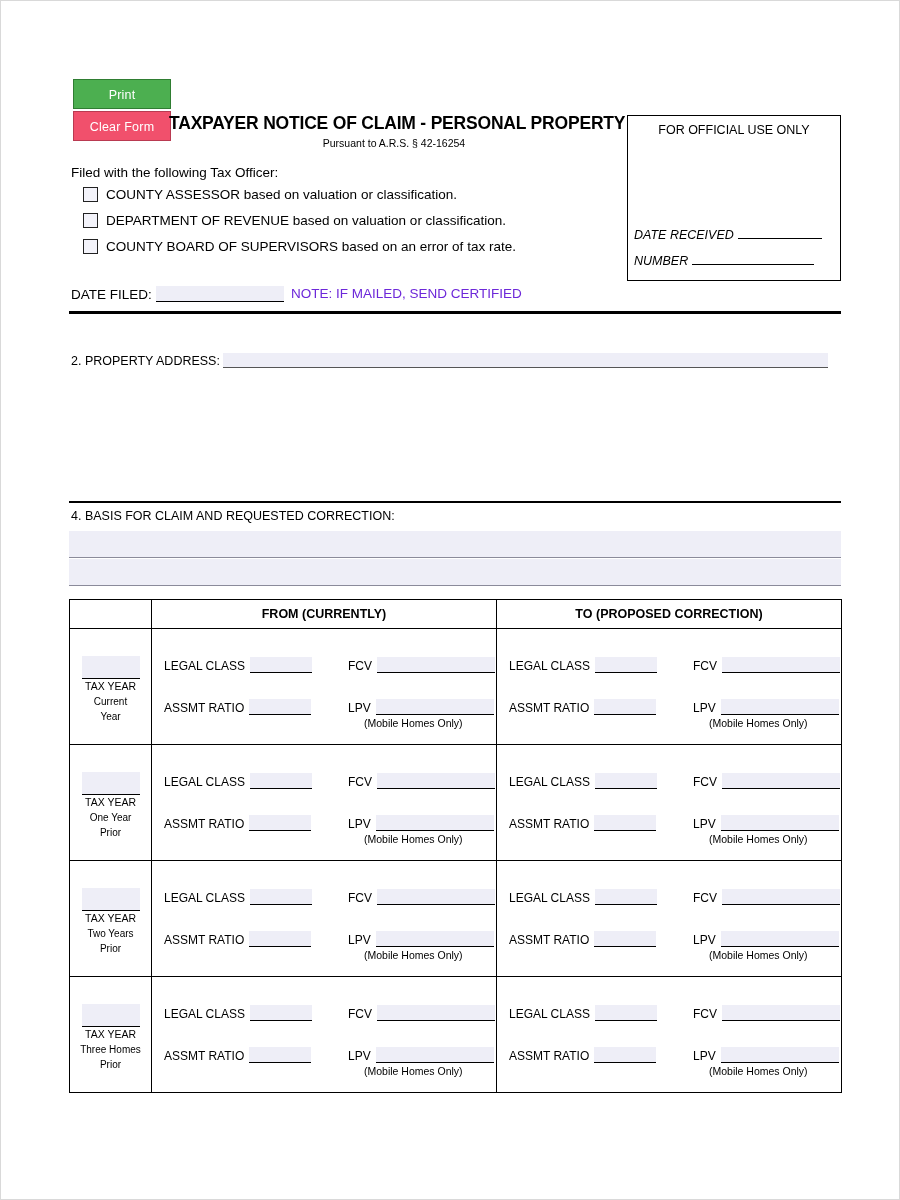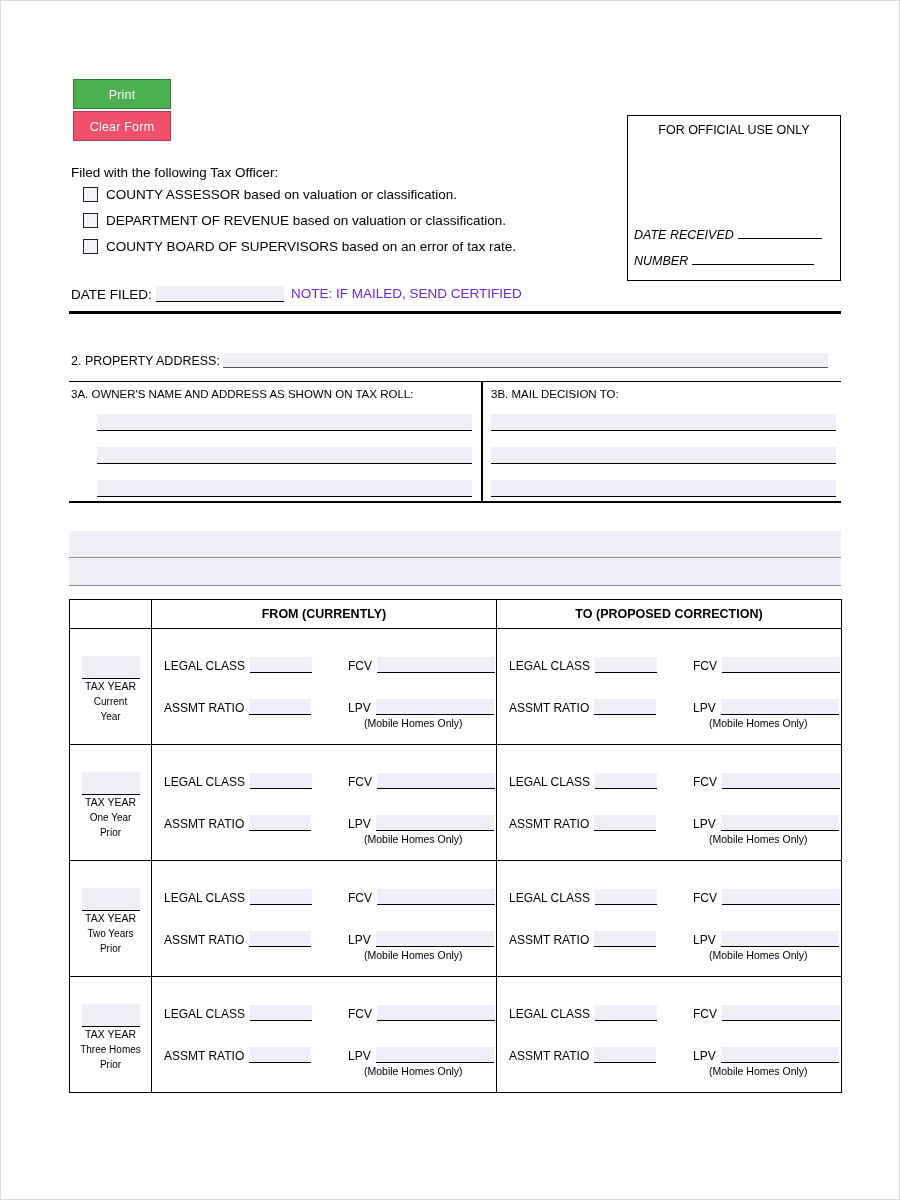--- a/index.html
+++ b/index.html
@@ -363,20 +363,24 @@
 <body>
 
 <div class="page">
   <div class="sheet">
 
     <div class="btn-stack">
       <div class="btn btn-print">Print</div>
       <div class="btn btn-clear">Clear Form</div>
     </div>
 
+    <div class="title-block">
+      <div class="form-title">TAXPAYER NOTICE OF CLAIM - PERSONAL PROPERTY</div>
+      <div class="form-subtitle">Pursuant to A.R.S. § 42-16254</div>
+    </div>
 
     <div class="official-box">
       <div class="official-title">FOR OFFICIAL USE ONLY</div>
       <div class="official-line date">
         <span>DATE RECEIVED</span><span class="rule" style="width:84px"></span>
       </div>
       <div class="official-line num">
         <span>NUMBER</span><span class="rule" style="width:122px"></span>
       </div>
     </div>
@@ -399,35 +403,23 @@
     <div class="note-red">NOTE:  IF MAILED, SEND CERTIFIED</div>
 
     <div class="thick-rule rule-a"></div>
 
 
     <div class="sec2">
       <span class="lbl">2.</span>
       <span class="lbl">PROPERTY ADDRESS:</span><span class="ln ln-propaddr"></span>
     </div>
 
-    <div class="sec3">
-      <div class="vdiv"></div>
-      <div class="hdr a">3A.   OWNER'S NAME AND ADDRESS AS SHOWN ON TAX ROLL:</div>
-      <div class="hdr b">3B.   MAIL DECISION TO:</div>
-
-      <div class="writeline wl-a y1"></div>
-      <div class="writeline wl-a y2"></div>
-      <div class="writeline wl-a y3"></div>
-
-      <div class="writeline wl-b y1"></div>
-      <div class="writeline wl-b y2"></div>
-      <div class="writeline wl-b y3"></div>
-    </div>
 
     <div class="sec4">
+      <div class="hdr">4.   BASIS FOR CLAIM AND REQUESTED CORRECTION:</div>
       <div class="band b1"></div>
       <div class="band b2"></div>
     </div>
 
     <table class="grid">
       <colgroup>
         <col class="col-year">
           <col class="col-from">
           <col class="col-to">
       </colgroup>

